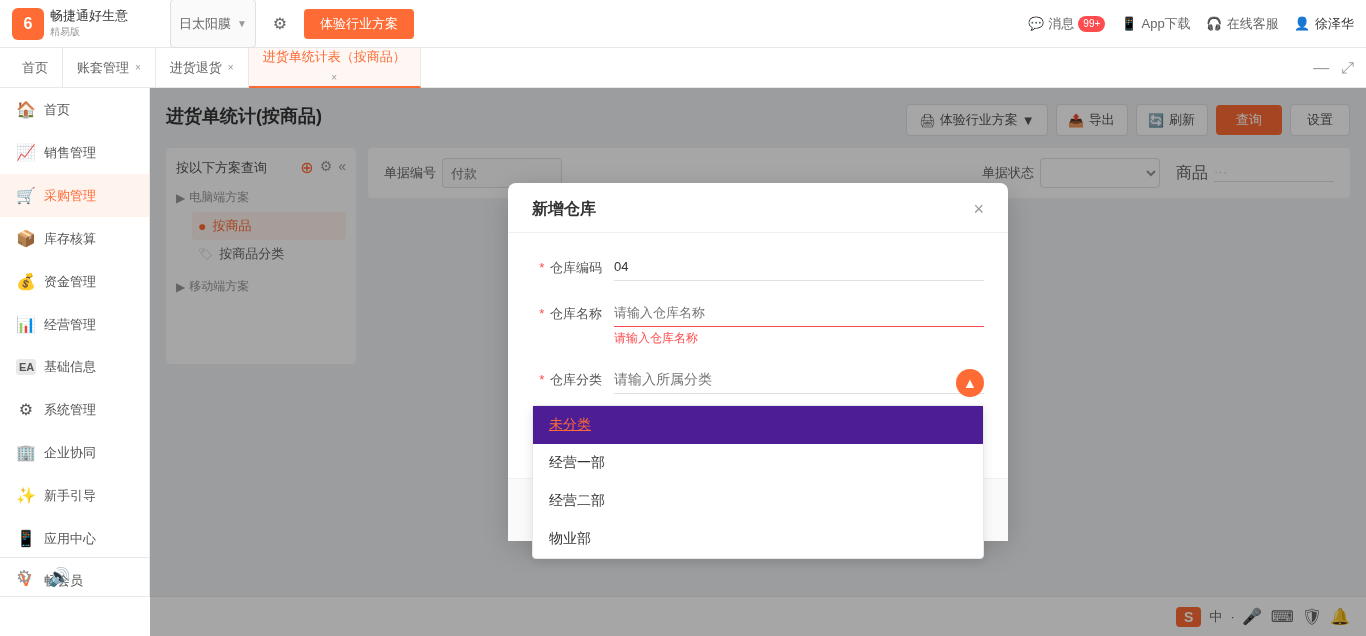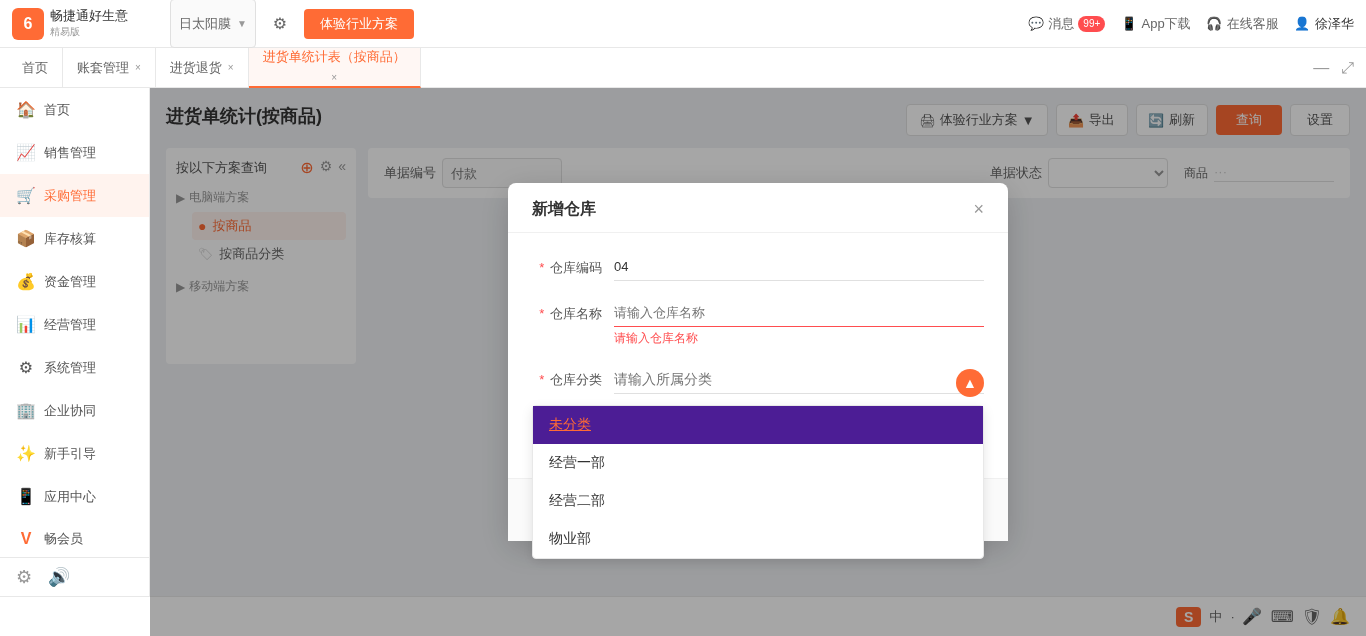--- a/index.html
+++ b/index.html
@@ -421,20 +421,24 @@
     </div>
     <div class="sidebar-item">
       <span class="sidebar-icon">💰</span>
       <span>资金管理</span>
     </div>
     <div class="sidebar-item">
       <span class="sidebar-icon">📊</span>
       <span>经营管理</span>
     </div>
     <div class="sidebar-item">
+      <span class="sidebar-icon" style="font-size:11px;font-weight:bold;background:#e8e8e8;border-radius:3px;padding:2px 3px;">EA</span>
+      <span>基础信息</span>
+    </div>
+    <div class="sidebar-item">
       <span class="sidebar-icon">⚙</span>
       <span>系统管理</span>
     </div>
     <div class="sidebar-item">
       <span class="sidebar-icon">🏢</span>
       <span>企业协同</span>
     </div>
     <div class="sidebar-item">
       <span class="sidebar-icon">✨</span>
       <span>新手引导</span>
@@ -513,21 +517,21 @@
             <span style="font-size:13px;color:#666;">单据编号</span>
             <input class="filter-input" type="text" style="width: 120px;" placeholder="付款">
           </div>
           <div style="display:flex;align-items:center;gap:6px;margin-left:auto;">
             <span style="font-size:13px;color:#666;">单据状态</span>
             <select class="field-select" style="width:120px;">
               <option></option>
             </select>
           </div>
           <div style="display:flex;align-items:center;gap:6px;">
-            <span style="font-size:12px;color:#666;">商品</span>
+            <span style="font-size:16px;color:#666;">商品</span>
             <span style="font-size:13px;color:#ccc;border-bottom:1px solid #e0e0e0;padding-bottom:2px;width:120px;">···</span>
           </div>
         </div>
 
         <div style="text-align:center;margin-top:60px;color:#bbb;">
           <div style="font-size:50px;margin-bottom:8px;">🧩</div>
           <div style="font-size:13px;margin-bottom:4px;">选择左侧的方案</div>
           <div style="font-size:13px;display:flex;align-items:center;gap:4px;justify-content:center;">
             <span style="color:#ff6b35;font-size:16px;">●</span>
             <span>用[过滤]条件来缩小分析范围</span>

